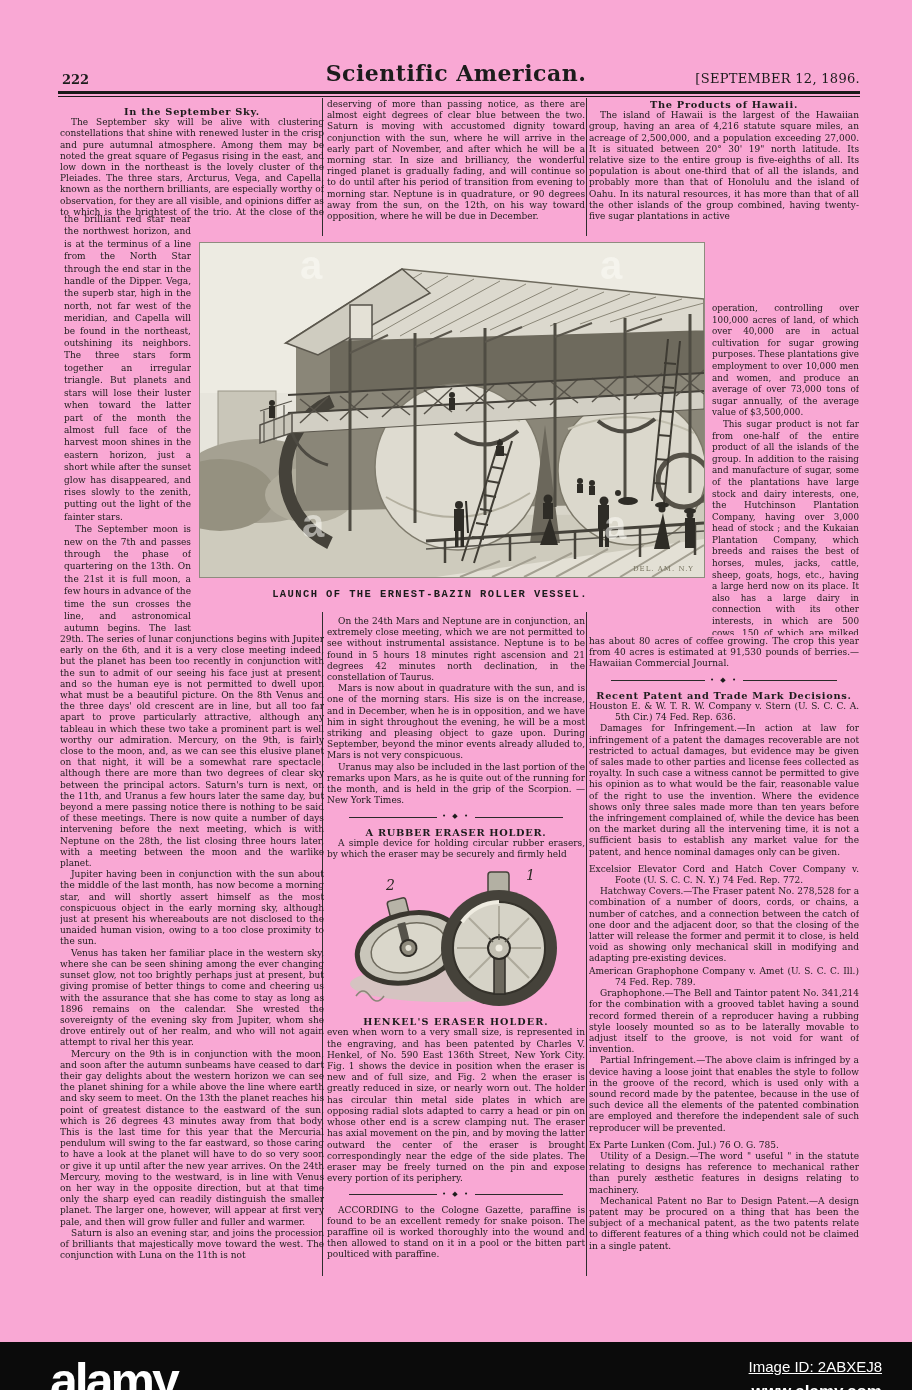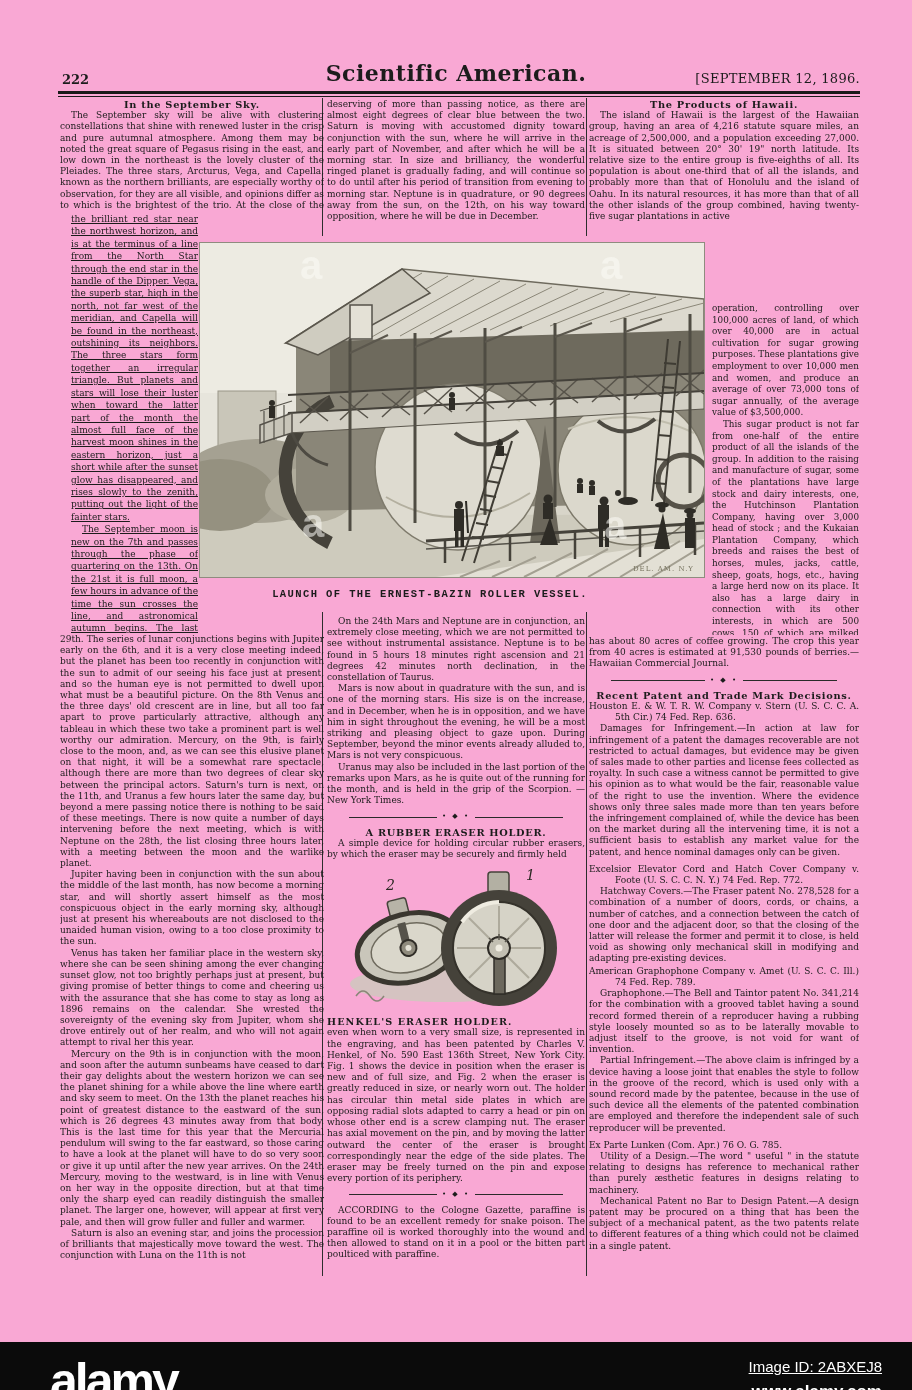--- a/index.html
+++ b/index.html
@@ -30,21 +30,21 @@
   .main-illo{position:absolute;left:199px;top:242px;width:506px;height:336px;
              background:#e7e5dc;border:1px solid #8f8c7f;box-sizing:border-box;}
   .fig-caption{position:absolute;left:150px;top:588px;width:560px;text-align:center;
                font-weight:bold;font-size:10.5px;letter-spacing:1.4px;font-family:Liberation Mono, monospace;}
   .wm{position:absolute;font-family:"Liberation Sans",sans-serif;font-weight:bold;
       color:rgba(252,252,246,0.55);font-size:40px;pointer-events:none;}
   .illo-sig{position:absolute;right:10px;bottom:4px;font-size:7px;color:#77735f;
             letter-spacing:1px;font-family:"DejaVu Serif",serif;text-align:right;}
   
   .eraser-fig{width:232px;height:152px;margin:4px auto 0 auto;position:relative;}
-  .inline-caption{text-align:left;font-weight:bold;font-size:9.6px;letter-spacing:1.1px;
+  .inline-caption{text-align:center;font-weight:bold;font-size:9.6px;letter-spacing:1.1px;
                   margin:3px 0 6px 0;text-indent:0 !important;}
   
   .alamy-bar{position:absolute;left:0;top:1342px;width:912px;height:103px;background:#0b0b0b;
              color:#ffffff;font-family:"Liberation Sans",sans-serif;}
   .alamy-logo{position:absolute;left:50px;top:10px;font-size:50px;font-weight:bold;
               letter-spacing:-3px;}
   .bar-right{position:absolute;right:30px;top:16px;text-align:right;text-decoration:underline;}
   .bar-id{font-size:15px;margin-bottom:7px;}
   .bar-url{font-size:17px;font-weight:bold;}
 </style>
@@ -57,25 +57,25 @@
   <span class="masthead">Scientific American.</span>
   <span class="issue-date">[SEPTEMBER 12, 1896.</span>
   <div class="rule-a"></div>
   <div class="rule-b"></div>
 
   <div class="vrule" style="left:322px;top:98px;height:138px;"></div>
   <div class="vrule" style="left:322px;top:612px;height:664px;"></div>
   <div class="vrule" style="left:586px;top:98px;height:138px;"></div>
   <div class="vrule" style="left:586px;top:612px;height:664px;"></div>
 
-  <div class="tcol" style="left:60px;top:99px;width:264px;height:113px;">
+  <div class="tcol" style="left:60px;top:106px;width:264px;height:113px;">
     <p class="art-heading">In the September Sky.</p>
     <p class="ind">The September sky will be alive with clustering constellations that shine with renewed luster in the crisp and pure autumnal atmosphere. Among them may be noted the great square of Pegasus rising in the east, and low down in the northeast is the lovely cluster of the Pleiades. The three stars, Arcturus, Vega, and Capella, known as the northern brilliants, are especially worthy of observation, for they are all visible, and opinions differ as to which is the brightest of the trio. At the close of the first third of the month Arcturus is</p>
   </div>
-  <div class="tcol narrow1" style="left:71px;top:213px;width:127px;height:420px;text-decoration:underline;">
+  <div class="tcol narrow1" style="left:64px;top:213px;width:127px;height:420px;">
     <p>the brilliant red star near the northwest horizon, and is at the terminus of a line from the North Star through the end star in the handle of the Dipper. Vega, the superb star, high in the north, not far west of the meridian, and Capella will be found in the northeast, outshining its neighbors. The three stars form together an irregular triangle. But planets and stars will lose their luster when toward the latter part of the month the almost full face of the harvest moon shines in the eastern horizon, just a short while after the sunset glow has disappeared, and rises slowly to the zenith, putting out the light of the fainter stars.</p>
     <p class="ind">The September moon is new on the 7th and passes through the phase of quartering on the 13th. On the 21st it is full moon, a few hours in advance of the time the sun crosses the line, and astronomical autumn begins. The last quarter takes place on the</p>
   </div>
   <div class="tcol" style="left:60px;top:634px;width:264px;height:642px;">
     <p>29th. The series of lunar conjunctions begins with Jupiter early on the 6th, and it is a very close meeting indeed, but the planet has been too recently in conjunction with the sun to admit of our seeing his face just at present, and so the human eye is not permitted to dwell upon what must be a beautiful picture. On the 8th Venus and the three days' old crescent are in line, but all too far apart to prove particularly attractive, although any tableau in which these two take a prominent part is well worthy our admiration. Mercury, on the 9th, is fairly close to the moon, and, as we can see this elusive planet on that night, it will be a somewhat rare spectacle, although there are more than two degrees of clear sky between the principal actors. Saturn's turn is next, on the 11th, and Uranus a few hours later the same day, but beyond a mere passing notice there is nothing to be said of these meetings. There is now quite a number of days intervening before the next meeting, which is with Neptune on the 28th, the list closing three hours later, with a meeting between the moon and the warlike planet.</p>
     <p class="ind">Jupiter having been in conjunction with the sun about the middle of the last month, has now become a morning star, and will shortly assert himself as the most conspicuous object in the early morning sky, although just at present his whereabouts are not disclosed to the unaided human vision, owing to a too close proximity to the sun.</p>
     <p class="ind">Venus has taken her familiar place in the western sky, where she can be seen shining among the ever changing sunset glow, not too brightly perhaps just at present, but giving promise of better things to come and cheering us with the assurance that she has come to stay as long as 1896 remains on the calendar. She wrested the sovereignty of the evening sky from Jupiter, whom she drove entirely out of her realm, and who will not again attempt to rival her this year.</p>
     <p class="ind">Mercury on the 9th is in conjunction with the moon, and soon after the autumn sunbeams have ceased to dart their gay delights about the western horizon we can see the planet shining for a while above the line where earth and sky seem to meet. On the 13th the planet reaches his point of greatest distance to the eastward of the sun, which is 26 degrees 43 minutes away from that body. This is the last time for this year that the Mercurial pendulum will swing to the far eastward, so those caring to have a look at the planet will have to do so very soon or give it up until after the new year arrives. On the 24th Mercury, moving to the westward, is in line with Venus on her way in the opposite direction, but at that time only the sharp eyed can readily distinguish the smaller planet. The larger one, however, will appear at first very pale, and then will grow fuller and fuller and warmer.</p>
     <p class="ind">Saturn is also an evening star, and joins the procession of brilliants that majestically move toward the west. The conjunction with Luna on the 11th is not</p>
   </div>
@@ -342,21 +342,21 @@
         <span class="dv-line"></span>
     </div>
     <p class="art-heading">Recent Patent and Trade Mark Decisions.</p>
     <p style="padding-left:26px;text-indent:-26px;">Houston E. &amp; W. T. R. W. Company v. Stern (U. S. C. C. A. 5th Cir.) 74 Fed. Rep. 636.</p>
     <p class="ind">Damages for Infringement.—In action at law for infringement of a patent the damages recoverable are not restricted to actual damages, but evidence may be given of sales made to other parties and license fees collected as royalty. In such case a witness cannot be permitted to give his opinion as to what would be the fair, reasonable value of the right to use the invention. Where the evidence shows only three sales made more than ten years before the infringement complained of, while the device has been on the market during all the intervening time, it is not a sufficient basis to establish any market value for the patent, and hence nominal damages only can be given.</p>
     <p style="padding-left:26px;text-indent:-26px;margin-top:6px;">Excelsior Elevator Cord and Hatch Cover Company v. Foote (U. S. C. C. N. Y.) 74 Fed. Rep. 772.</p>
     <p class="ind">Hatchway Covers.—The Fraser patent No. 278,528 for a combination of a number of doors, cords, or chains, a number of catches, and a connection between the catch of one door and the adjacent door, so that the closing of the latter will release the former and permit it to close, is held void as showing only mechanical skill in modifying and adapting pre-existing devices.</p>
     <p style="padding-left:26px;text-indent:-26px;margin-top:1px;">American Graphophone Company v. Amet (U. S. C. C. Ill.) 74 Fed. Rep. 789.</p>
     <p class="ind">Graphophone.—The Bell and Taintor patent No. 341,214 for the combination with a grooved tablet having a sound record formed therein of a reproducer having a rubbing style loosely mounted so as to be laterally movable to adjust itself to the groove, is not void for want of invention.</p>
     <p class="ind">Partial Infringement.—The above claim is infringed by a device having a loose joint that enables the style to follow in the groove of the record, which is used only with a sound record made by the patentee, because in the use of such device all the elements of the patented combination are employed and therefore the independent sale of such reproducer will be prevented.</p>
-    <p style="margin-top:6px;">Ex Parte Lunken (Com. Apr.) 76 O. G. 785.</p>
+    <p style="margin-top:6px;">Ex Parte Lunken (Com. Jul.) 76 O. G. 785.</p>
     <p class="ind">Utility of a Design.—The word " useful " in the statute relating to designs has reference to mechanical rather than purely æsthetic features in designs relating to machinery.</p>
     <p class="ind">Mechanical Patent no Bar to Design Patent.—A design patent may be procured on a thing that has been the subject of a mechanical patent, as the two patents relate to different features of a thing which could not be claimed in a single patent.</p>
   </div>
 
   <div class="alamy-bar">
     <span class="alamy-logo">alamy</span>
     <div class="bar-right">
       <div class="bar-id">Image ID: 2ABXEJ8</div>
       <div class="bar-url">www.alamy.com</div>
     </div>

